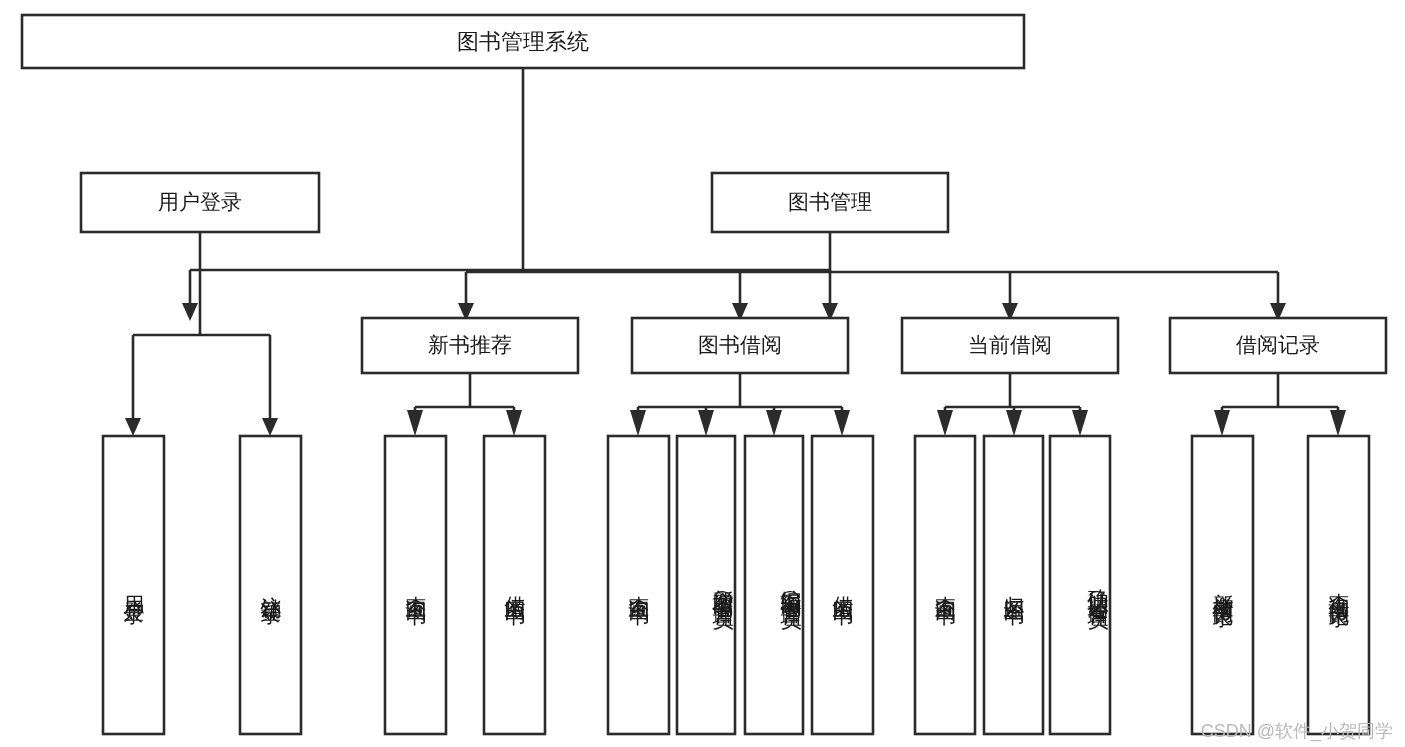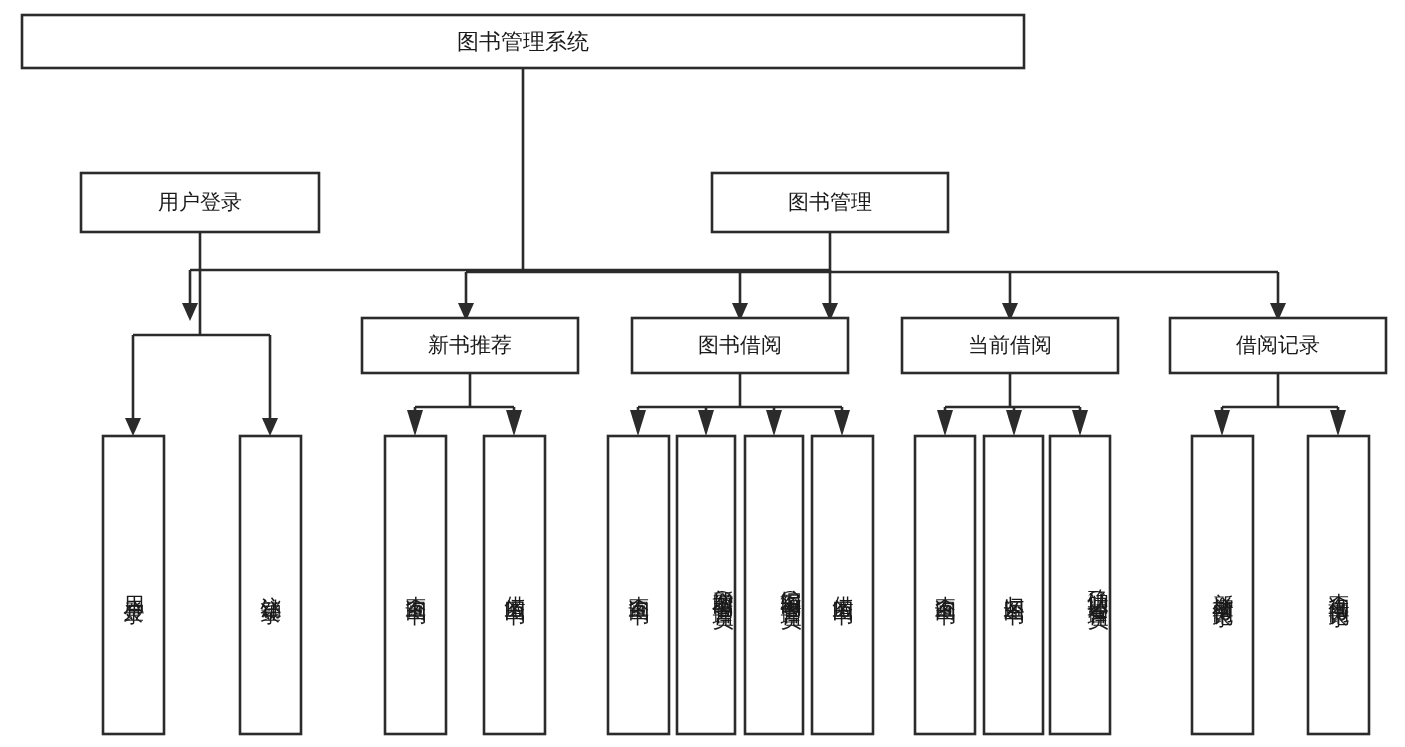--- a/index.html
+++ b/index.html
@@ -215,13 +215,14 @@
   <div class="vlabel" style="left:745px; top:440px; width:58px; height:290px; display:flex; align-items:flex-start; justify-content:center;">编辑图书（管理员）</div>
   <div class="vlabel" style="left:812px; top:436px; width:61px; height:298px; display:flex; align-items:center; justify-content:center;">借阅图书</div>
 
   <div class="vlabel" style="left:915px; top:436px; width:60px; height:298px; display:flex; align-items:center; justify-content:center;">查询图书</div>
   <div class="vlabel" style="left:984px; top:436px; width:59px; height:298px; display:flex; align-items:center; justify-content:center;">归还图书</div>
   <div class="vlabel" style="left:1050px; top:440px; width:60px; height:290px; display:flex; align-items:flex-start; justify-content:center;">确认归还（管理员）</div>
 
   <div class="vlabel" style="left:1192px; top:436px; width:61px; height:298px; display:flex; align-items:center; justify-content:center;">新增借阅记录</div>
   <div class="vlabel" style="left:1308px; top:436px; width:61px; height:298px; display:flex; align-items:center; justify-content:center;">查询借阅记录</div>
 
+  <div class="watermark">CSDN @软件_小贺同学</div>
 </div>
 
 </body></html>

